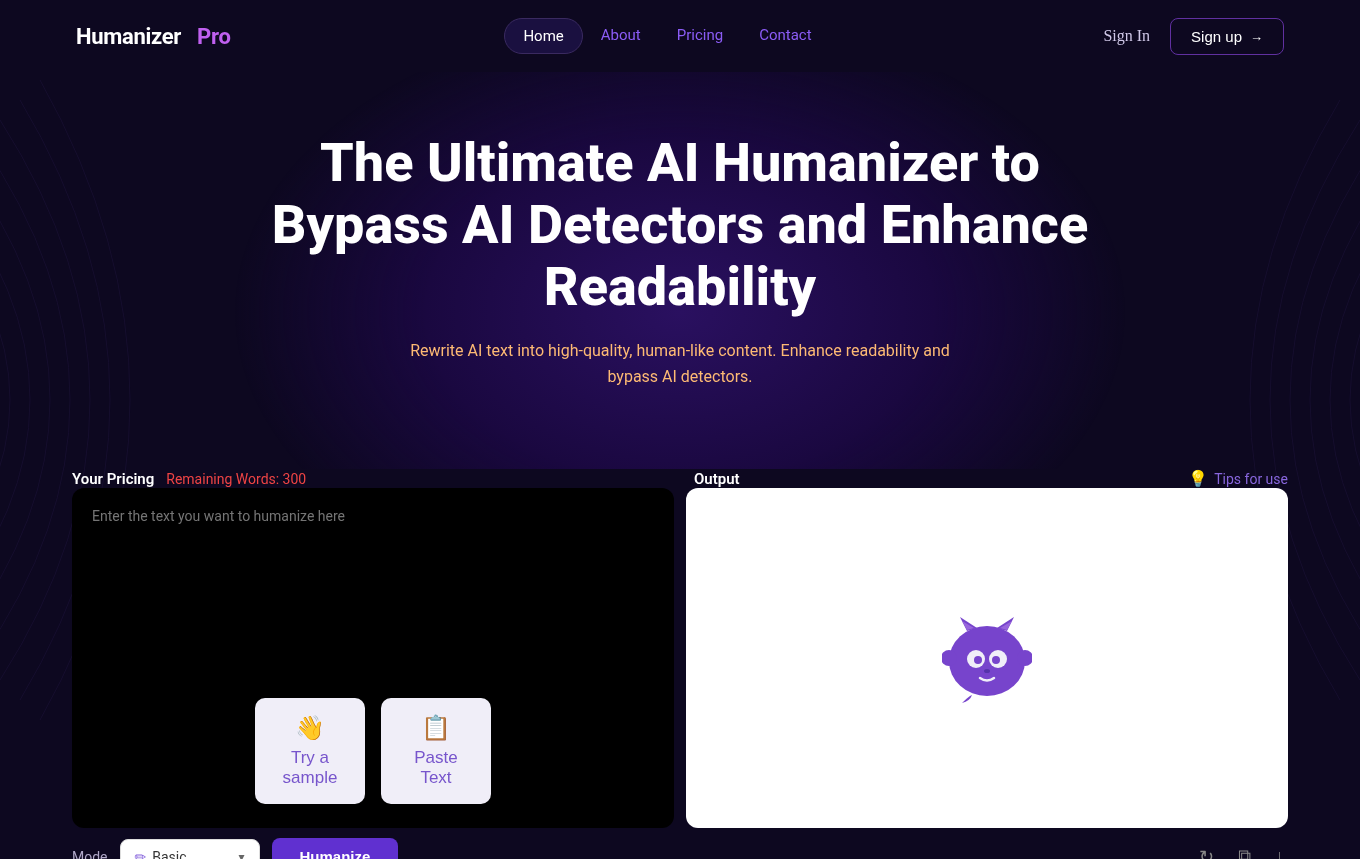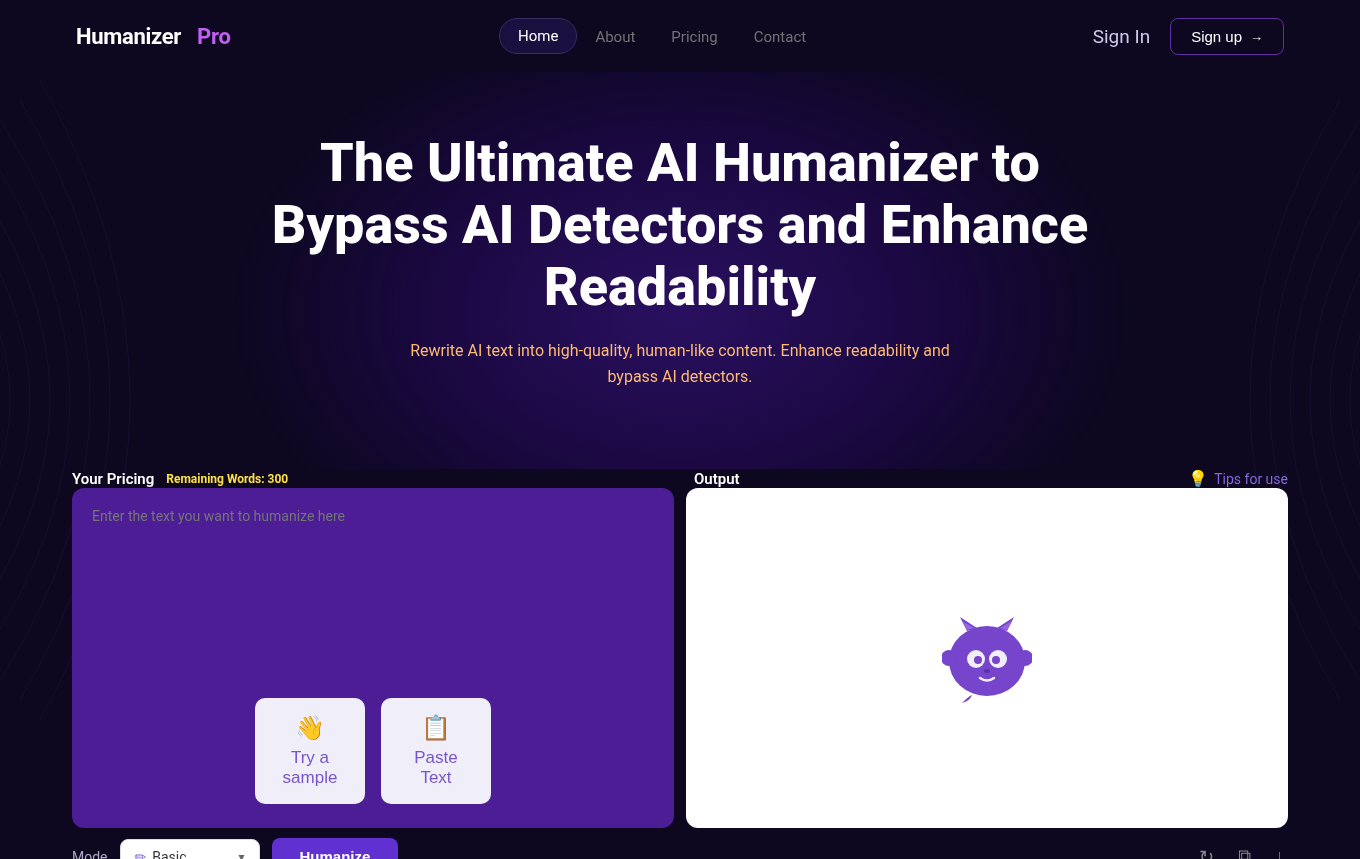--- a/index.html
+++ b/index.html
@@ -28,50 +28,51 @@
       align-items: center;
       font-size: 22px;
       font-weight: 700;
       letter-spacing: -0.3px;
     }
     .logo-white { color: #fff; }
     .logo-purple { color: #c060f0; margin-left: 16px; }
 
     .nav-links {
       display: flex;
-      align-items: flex-end;
+      align-items: flex-start;
       gap: 0;
       background: transparent;
     }
 
     .nav-link {
       padding: 8px 18px;
       border-radius: 24px;
       font-size: 15px;
-      color: #737373;
+      color: #8b5cf6;
       cursor: pointer;
       text-decoration: none;
       transition: color 0.2s;
     }
     .nav-link.active {
       background: #1a1040;
       color: #fff;
       border: 1.5px solid #3a2a60;
     }
 
     .nav-right {
       display: flex;
       align-items: center;
       gap: 20px;
     }
 
     .sign-in {
-      font-size: 19px;
+      font-size: 16px;
       color: #d0c8e8;
       cursor: pointer;
+      font-family: Liberation Serif, serif;
     }
 
     .sign-up-btn {
       display: flex;
       align-items: center;
       gap: 8px;
       background: transparent;
       border: 1.5px solid #6030a0;
       border-radius: 8px;
       padding: 9px 20px;
@@ -146,23 +147,23 @@
       gap: 12px;
     }
 
     .label-left-text {
       font-size: 15px;
       font-weight: 600;
       color: #fff;
     }
 
     .remaining-words {
-      font-size: 12px;
-      color: #fde047;
-      font-weight: 700;
+      font-size: 14px;
+      color: #ef4444;
+      font-weight: 400;
     }
 
     .label-right {
       display: flex;
       align-items: center;
       justify-content: space-between;
       padding-left: 8px;
     }
 
     .output-label {
@@ -186,21 +187,21 @@
 
     
     .editor-panels {
       display: grid;
       grid-template-columns: 1fr 1fr;
       gap: 12px;
       height: 340px;
     }
 
     .panel-left {
-      background: #4c1d95;
+      background: #000000;
       border-radius: 12px;
       position: relative;
       overflow: hidden;
     }
 
     .panel-left textarea {
       width: 100%;
       height: 100%;
       border: none;
       outline: none;

